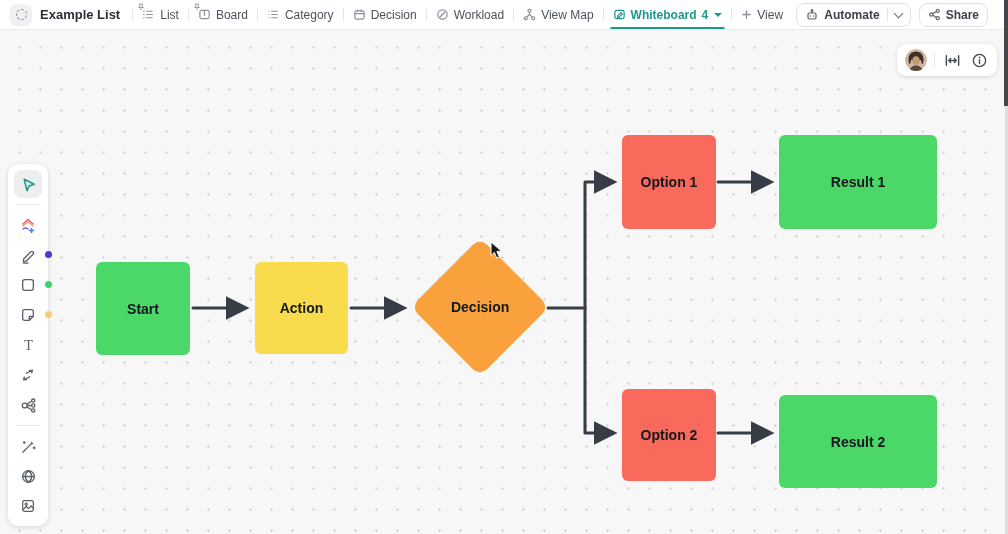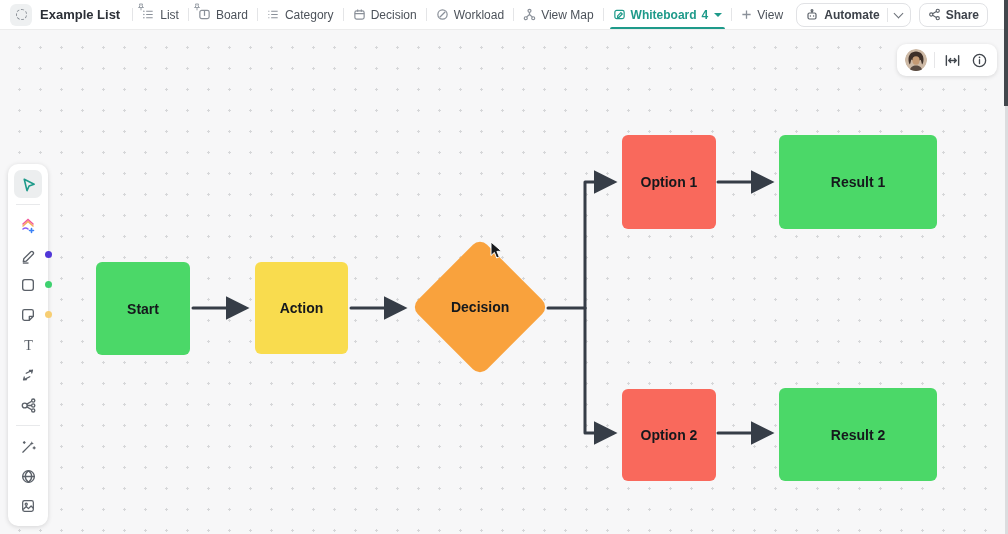--- a/index.html
+++ b/index.html
@@ -232,21 +232,21 @@
   </div>
   <div class="node n-option1" style="background-color: rgb(249, 105, 92);">
     <span>Option 1</span>
   </div>
   <div class="node n-result1" style="background-color: rgb(75, 216, 104);">
     <span>Result 1</span>
   </div>
   <div class="node n-option2" style="background-color: rgb(249, 105, 92);">
     <span>Option 2</span>
   </div>
-  <div class="node n-result2" style="background-color: rgb(75, 216, 104);">
+  <div class="node n-result2" style="background-color: rgb(75, 216, 104); margin-top: 7px;">
     <span>Result 2</span>
   </div>
 
   <svg class="mouse-cursor" width="13" height="19" viewBox="0 0 13 19">
     <path d="M1 1 L1 14.5 L4.4 11.4 L6.7 17 L9.3 15.8 L6.9 10.4 L11.5 10.2 Z" fill="#17191c" stroke="#fff" stroke-width="1"></path>
   </svg>
 
   <div class="toolbar">
     <div class="tool selected">
       <svg width="17" height="17" viewBox="0 0 18 18" fill="none" stroke-width="1.7" stroke-linejoin="round">

